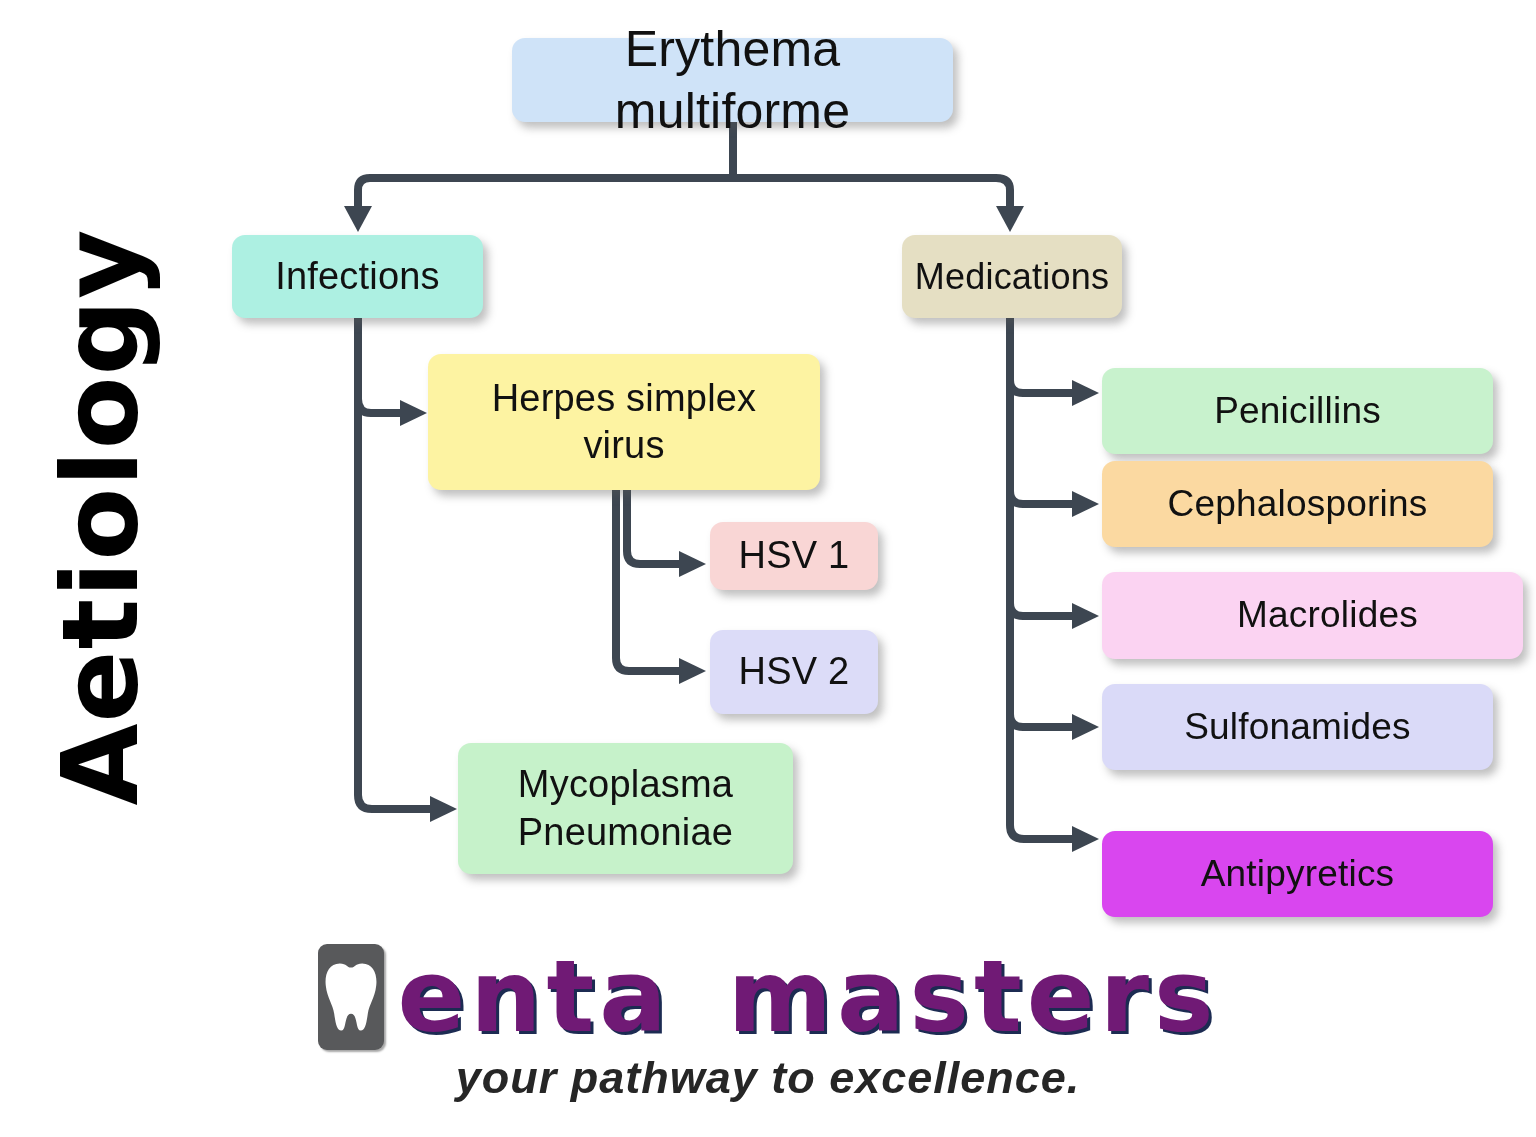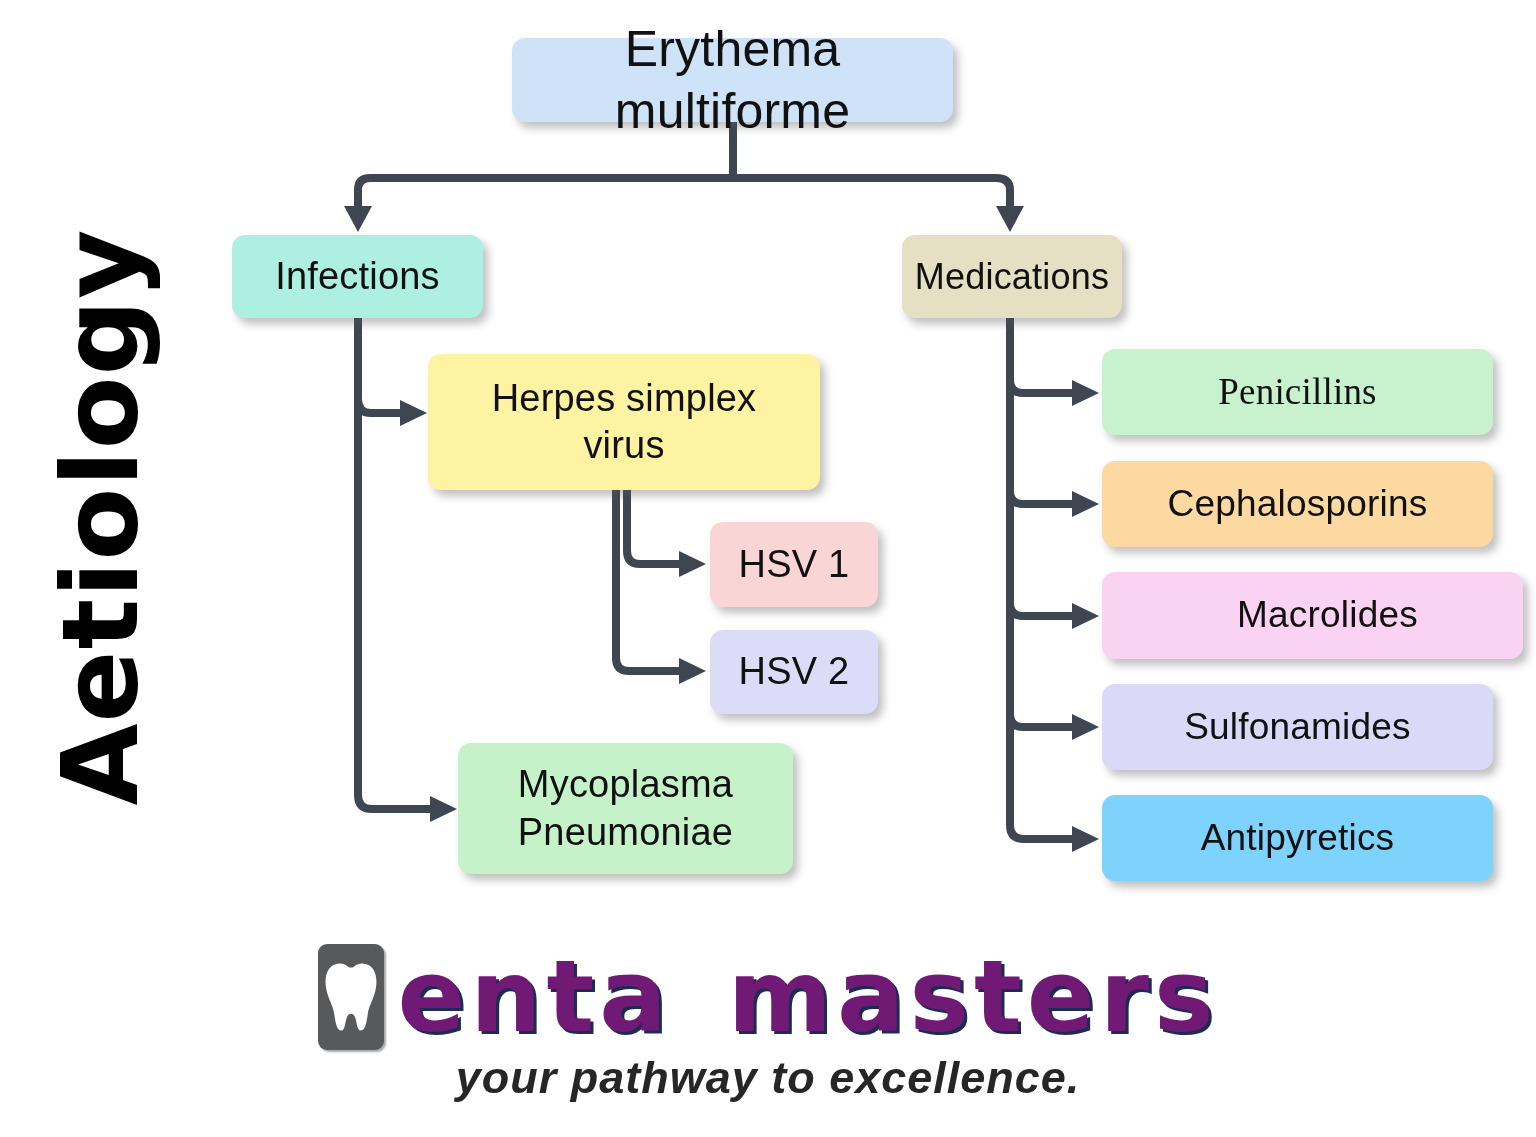--- a/index.html
+++ b/index.html
@@ -27,25 +27,25 @@
     border-radius:13px;
     box-shadow:5px 6px 9px rgba(90,90,90,.38);
     color:var(--text);
     font-size:37px;
     line-height:1.25;
     letter-spacing:.2px;
   }
   #n-erythema      {left:512px;top:38px;width:441px;height:84px;font-size:50px;}
   #n-infections    {left:232px;top:235px;width:251px;height:83px;font-size:38px;}
   #n-herpes        {left:428px;top:354px;width:392px;height:136px;padding:4px 50px;box-sizing:border-box;font-size:38px;}
-  #n-hsv1          {left:710px;top:522px;width:168px;height:85px;font-size:38px;}
+  #n-hsv1          {left:710px;top:522px;width:168px;height:68px;font-size:38px;}
   #n-hsv2          {left:710px;top:630px;width:168px;height:84px;font-size:38px;}
   #n-mycoplasma    {left:458px;top:743px;width:335px;height:131px;padding:0 27px;box-sizing:border-box;font-size:38px;}
   #n-medications   {left:902px;top:235px;width:220px;height:83px;font-size:36px;}
-  #n-penicillins   {left:1102px;top:349px;width:391px;height:86px;font-family:Liberation Serif, serif;}
+  #n-penicillins   {left:1102px;top:368px;width:391px;height:86px;}
   #n-cephalosporins{left:1102px;top:461px;width:391px;height:86px;}
   #n-macrolides    {left:1102px;top:572px;width:391px;height:87px;}
   #n-sulfonamides  {left:1102px;top:684px;width:391px;height:86px;}
   #n-antipyretics  {left:1102px;top:795px;width:391px;height:86px;}
 
   
   #section-title{
     position:absolute;
     left:-213px;top:427px;
     width:626px;height:180px;
@@ -174,21 +174,21 @@
   </div>
   <div class="node" id="n-cephalosporins" style="background: rgb(251, 217, 161);">
     <span>Cephalosporins</span>
   </div>
   <div class="node" id="n-macrolides" style="background: rgb(251, 211, 242); padding-left: 30px;">
     <span>Macrolides</span>
   </div>
   <div class="node" id="n-sulfonamides" style="background: rgb(218, 218, 248); align-items: center;">
     <span>Sulfonamides</span>
   </div>
-  <div class="node" id="n-antipyretics" style="background: #7dd3fc;">
+  <div class="node" id="n-antipyretics" style="background: #d946ef; margin-top: 36px;">
     <span>Antipyretics</span>
   </div>
 
   <div id="brand">
     <span id="tooth-d">
       <svg viewBox="0 0 40 52" xmlns="http://www.w3.org/2000/svg" aria-hidden="true">
         <path d="M12 2 C4 2 1 10 2 18 C3 27 7 31 8 38 C9 45 10 50 13 50 C17 50 15 38 20 38 C25 38 23 50 27 50 C30 50 31 45 32 38 C33 31 37 27 38 18 C39 10 36 2 28 2 C23 2 23 5 20 5 C17 5 17 2 12 2 Z" fill="#ffffff"></path>
       </svg>
     </span>
     <span class="brand-word">enta</span>

